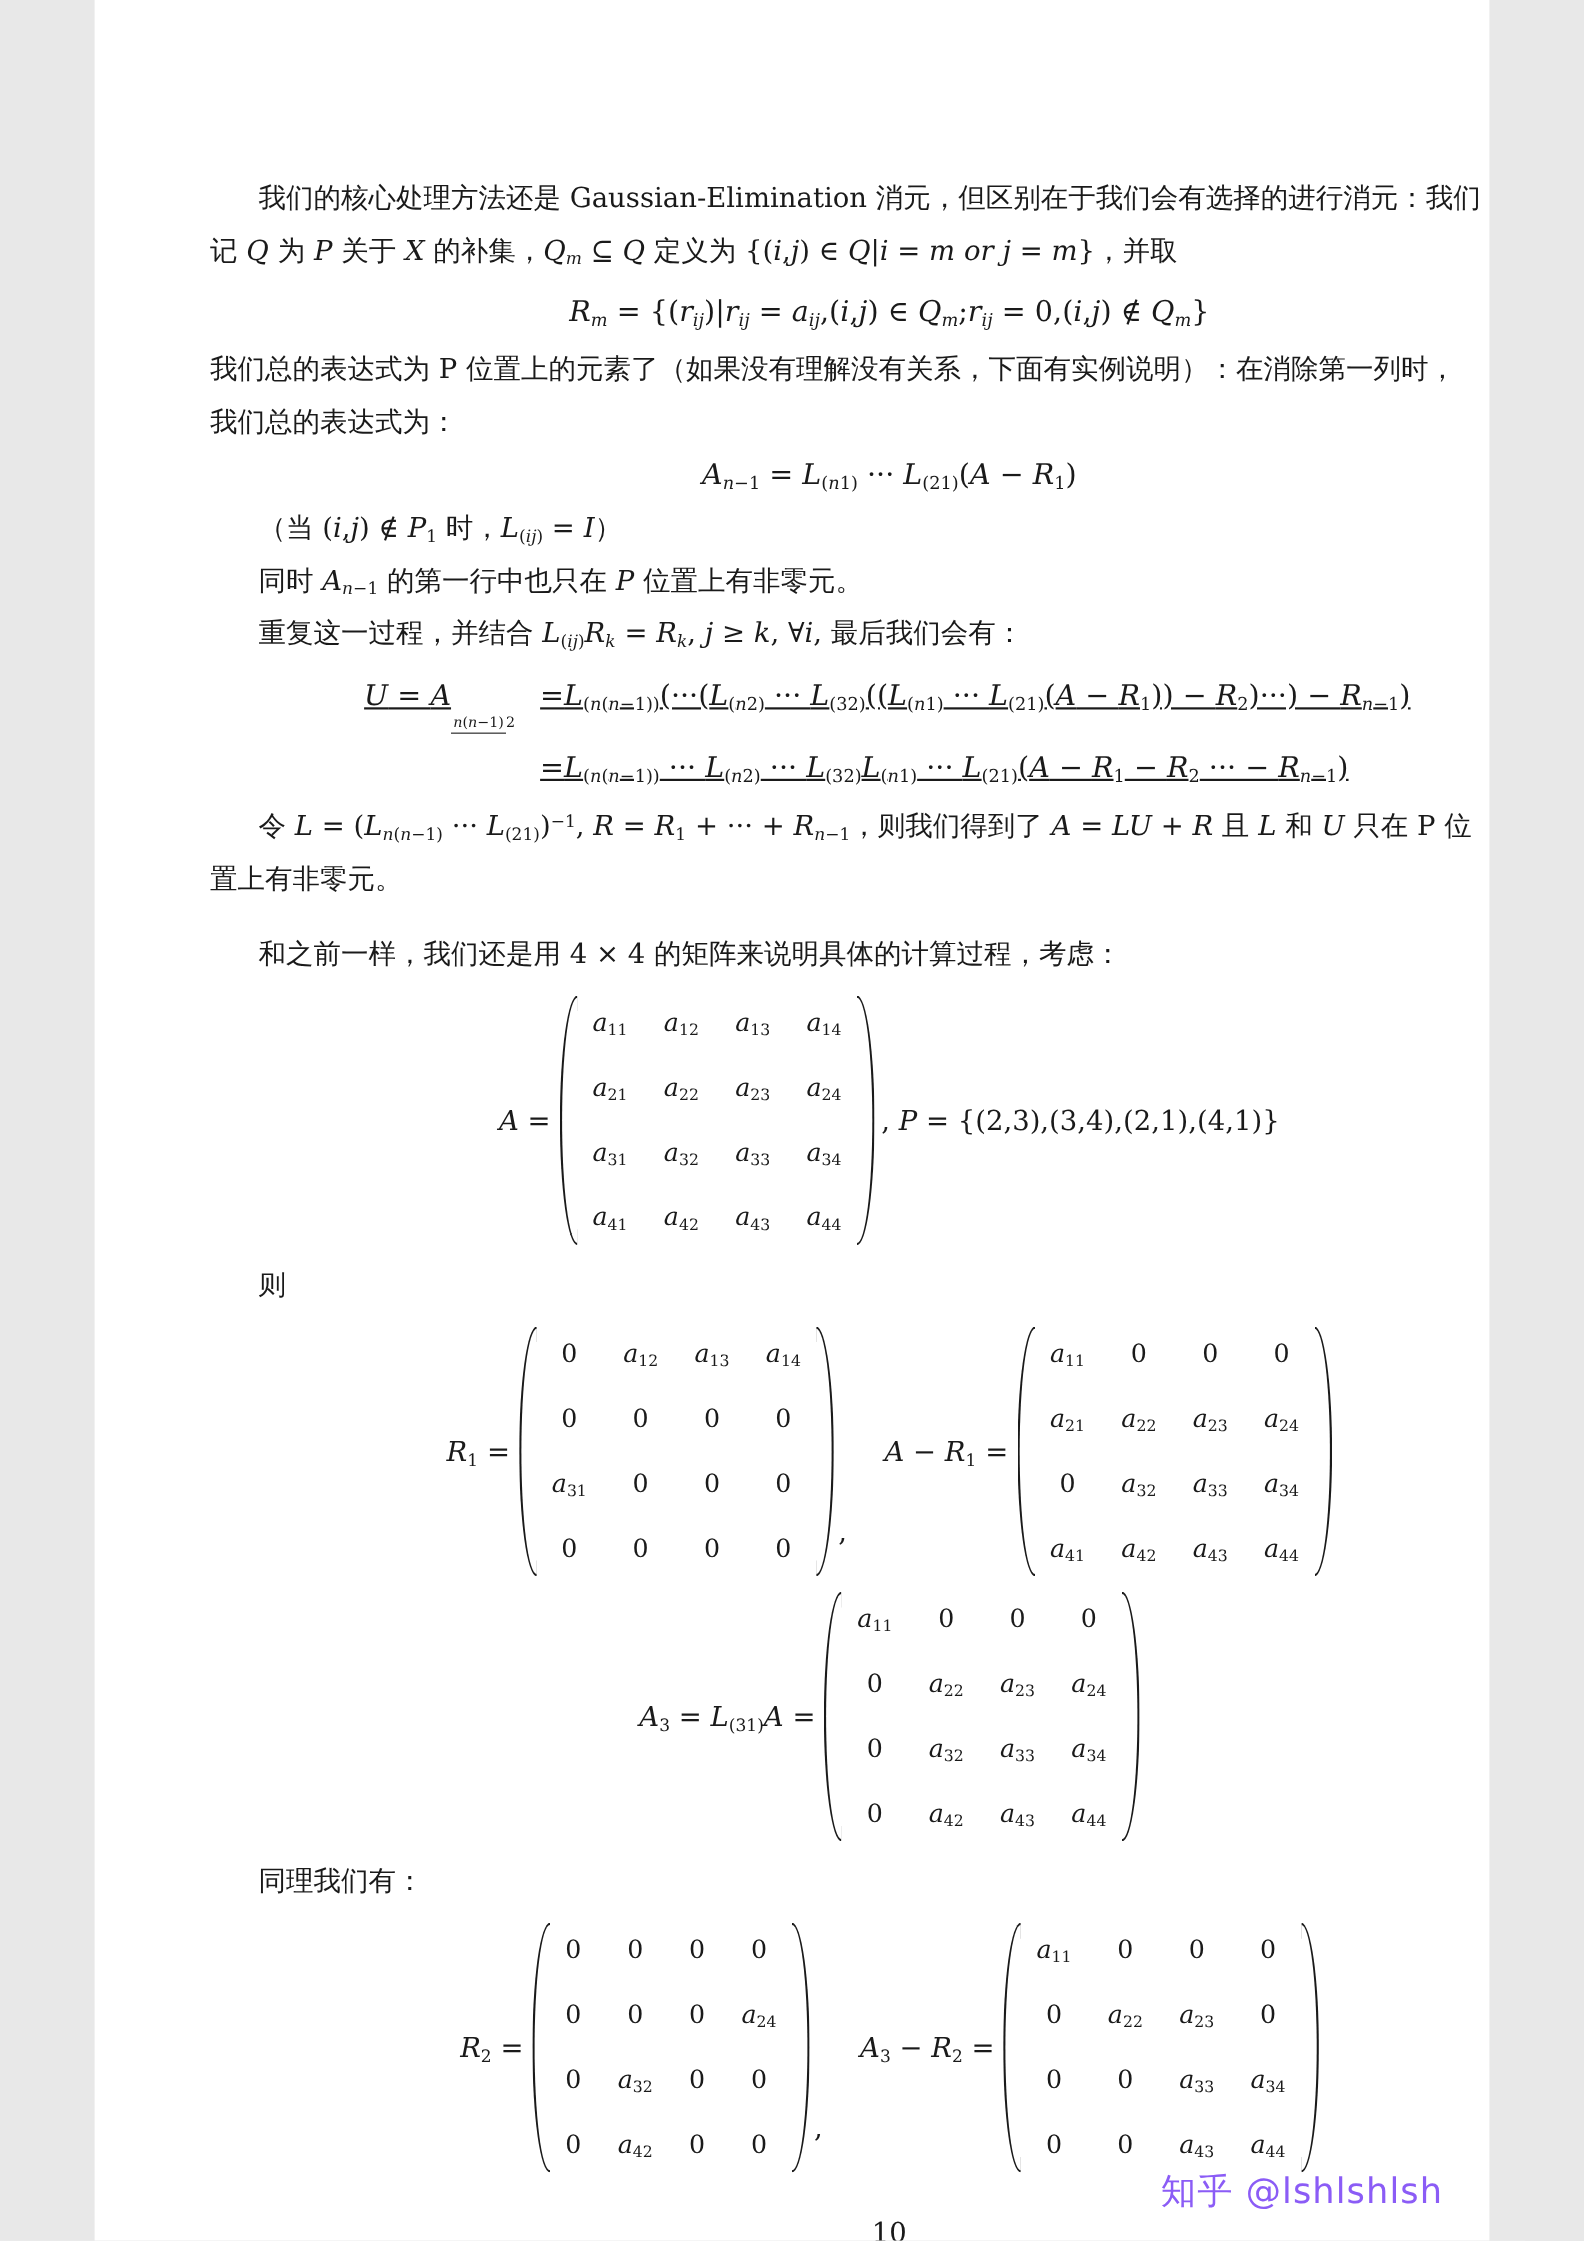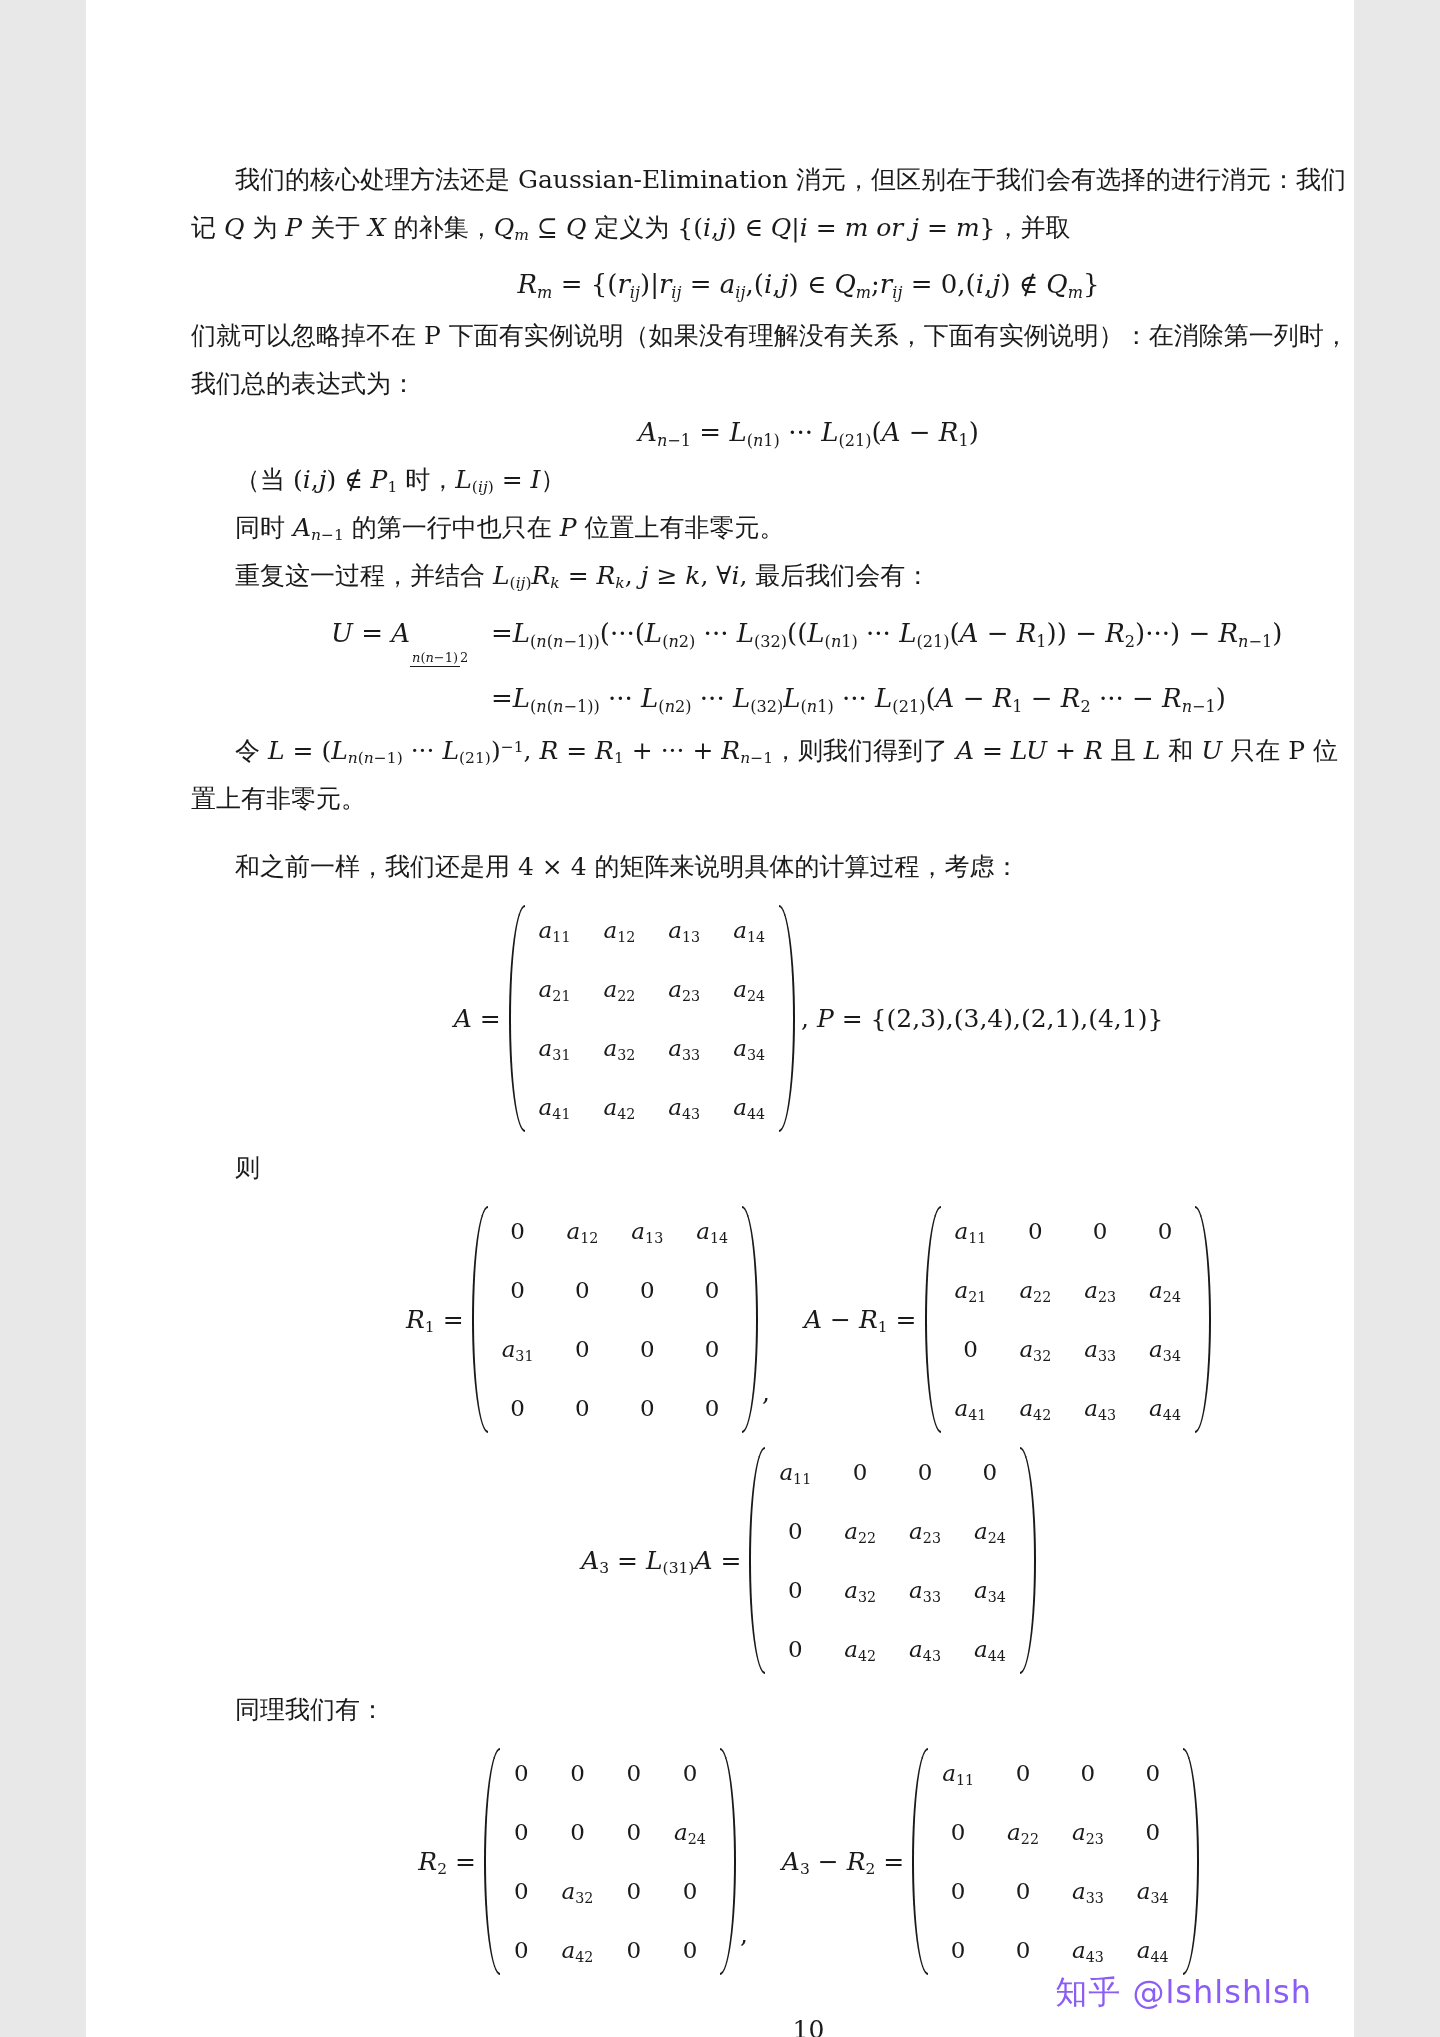--- a/index.html
+++ b/index.html
@@ -14,21 +14,21 @@
   .mm i{font-style:italic;}
   sub{font-size:0.62em;vertical-align:-0.28em;line-height:0;}
   sup{font-size:0.62em;vertical-align:0.45em;line-height:0;}
   .eq{font-size:26px;text-align:center;white-space:nowrap;}
   .eq-rm{margin-top:10px;height:44px;line-height:44px;}
   .eq-an1{margin-top:2px;height:44px;line-height:44px;}
   .p2{margin-top:6px;}
   .lines3{margin-top:2px;}
   
   .ublock{margin-top:8px;margin-left:140px;font-size:26px;}
-  .ugrid{display:grid;grid-template-columns:160px auto;row-gap:6px;}
+  .ugrid{display:grid;grid-template-columns:160px auto;row-gap:6px;text-decoration:underline;}
   .ugrid .cellrow{line-height:50px;white-space:nowrap;}
   .stack{display:inline-flex;flex-direction:row;
          font-size:13px;line-height:1.15;vertical-align:-20px;}
   .snum{border-bottom:1px solid #1a1a1a;padding:0 2px;}
   .p3{margin-top:4px;}
   .p4{margin-top:20px;}
   
   .eqrow{display:flex;align-items:center;justify-content:center;
          margin-top:14px;font-size:25px;white-space:nowrap;}
   .mlabel{margin-right:8px;}
@@ -58,21 +58,21 @@
 
 <div class="page">
   <div class="content">
 
     <div class="line indent">我们的核心处理方法还是 Gaussian-Elimination 消元，但区别在于我们会有选择的进行消元：我们</div>
     <div class="line">记 <span class="mm"><i>Q</i></span> 为 <span class="mm"><i>P</i></span> 关于 <span class="mm"><i>X</i></span> 的补集，<span class="mm"><i>Q</i><sub><i>m</i></sub> ⊆ <i>Q</i></span> 定义为 <span class="mm">{(<i>i</i>,<i>j</i>) ∈ <i>Q</i>|<i>i</i> = <i>m</i> <i>or</i> <i>j</i> = <i>m</i>}</span>，并取</div>
 
     <div class="eq eq-rm"><span class="mm"><i>R</i><sub><i>m</i></sub> = {(<i>r</i><sub><i>ij</i></sub>)|<i>r</i><sub><i>ij</i></sub> = <i>a</i><sub><i>ij</i></sub>,(<i>i</i>,<i>j</i>) ∈ <i>Q</i><sub><i>m</i></sub>;<i>r</i><sub><i>ij</i></sub> = 0,(<i>i</i>,<i>j</i>) ∉ <i>Q</i><sub><i>m</i></sub>}</span></div>
 
     <div class="p2">
-      <div class="line">们就可以忽略掉不在 P 下面有实例说明（如果没有理解没有关系，下面有实例说明）：在消除第一列时，</div>
+      <div class="line">我们总的表达式为 P 位置上的元素了（如果没有理解没有关系，下面有实例说明）：在消除第一列时，</div>
       <div class="line">我们总的表达式为：</div>
     </div>
 
     <div class="eq eq-an1"><span class="mm"><i>A</i><sub><i>n</i>−1</sub> = <i>L</i><sub>(<i>n</i>1)</sub> ··· <i>L</i><sub>(21)</sub>(<i>A</i> − <i>R</i><sub>1</sub>)</span></div>
 
     <div class="lines3">
       <div class="line indent">（当 <span class="mm">(<i>i</i>,<i>j</i>) ∉ <i>P</i><sub>1</sub></span> 时，<span class="mm"><i>L</i><sub>(<i>ij</i>)</sub> = <i>I</i></span>）</div>
       <div class="line indent">同时 <span class="mm"><i>A</i><sub><i>n</i>−1</sub></span> 的第一行中也只在 <span class="mm"><i>P</i></span> 位置上有非零元。</div>
       <div class="line indent">重复这一过程，并结合 <span class="mm"><i>L</i><sub>(<i>ij</i>)</sub><i>R</i><sub><i>k</i></sub> = <i>R</i><sub><i>k</i></sub>, <i>j</i> ≥ <i>k</i>, ∀<i>i</i></span>, 最后我们会有：</div>
     </div>

